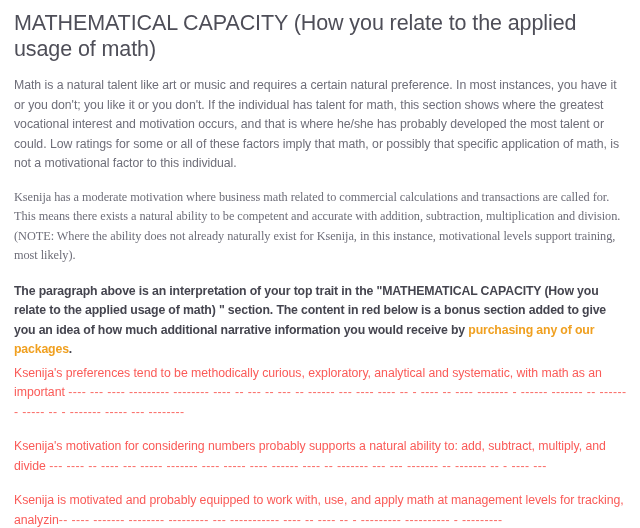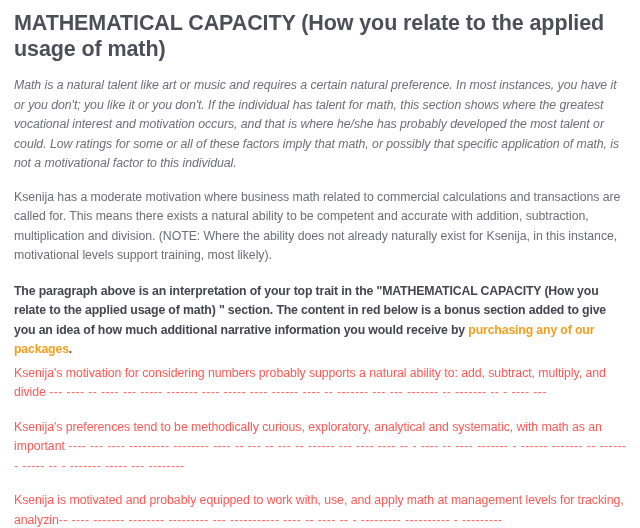--- a/index.html
+++ b/index.html
@@ -17,38 +17,38 @@
   .page {
     box-sizing: border-box;
     width: 640px;
     padding: 10px 12px 0 14px;
   }
   h1.section-title {
     margin: 0 0 14px 0;
     padding: 0;
     font-size: 21.5px;
     line-height: 26px;
-    font-weight: 700;
+    font-weight: 400;
     letter-spacing: -0.1px;
     color: #4e4e58;
   }
   p {
     margin: 0 0 13px 0;
     padding: 0;
     font-size: 12.3px;
     line-height: 19.5px;
     color: #6e6e79;
     letter-spacing: -0.05px;
   }
   p.intro {
-    font-style: italic;
     margin-bottom: 14px;
   }
   p.body-para {
     margin-bottom: 16px;
+    font-family: Liberation Serif, serif;
   }
   p.callout {
     font-weight: 700;
     color: #45454f;
     margin-bottom: 4px;
     letter-spacing: -0.15px;
   }
   .cta-link {
     color: #f0a020;
     font-weight: 700;
@@ -73,24 +73,24 @@
 
   <p class="intro">Math is a natural talent like art or music and requires a certain natural preference. In most instances, you have it or you don't; you like it or you don't. If the individual has talent for math, this section shows where the greatest vocational interest and motivation occurs, and that is where he/she has probably developed the most talent or could. Low ratings for some or all of these factors imply that math, or possibly that specific application of math, is not a motivational factor to this individual.</p>
 
   <p class="body-para">Ksenija has a moderate motivation where business math related to commercial calculations and transactions are called for. This means there exists a natural ability to be competent and accurate with addition, subtraction, multiplication and division. (NOTE: Where the ability does not already naturally exist for Ksenija, in this instance, motivational levels support training, most likely).</p>
 
   <p class="callout">
     <span>The paragraph above is an interpretation of your top trait in the "MATHEMATICAL CAPACITY (How you relate to the applied usage of math) " section. The content in red below is a bonus section added to give you an idea of how much additional narrative information you would receive by </span><a class="cta-link" href="#">purchasing any of our packages</a><span>.</span>
   </p>
 
   <p class="redacted">
-    <span>Ksenija's motivation for considering numbers probably supports a natural ability to: add, subtract, multiply, and divide </span><span class="redact-mask">--- ---- -- ---- --- ----- ------- ---- ----- ---- ------ ---- -- ------- --- --- ------- -- ------- -- - ---- ---</span>
+    <span>Ksenija's preferences tend to be methodically curious, exploratory, analytical and systematic, with math as an important </span><span class="redact-mask">---- --- ---- --------- -------- ---- -- --- -- --- -- ------ --- ---- ---- -- - ---- -- ---- ------- - ------ ------- -- ------- ----- -- - ------- ----- --- --------</span>
   </p>
 
   <p class="redacted">
-    <span>Ksenija's preferences tend to be methodically curious, exploratory, analytical and systematic, with math as an important </span><span class="redact-mask">---- --- ---- --------- -------- ---- -- --- -- --- -- ------ --- ---- ---- -- - ---- -- ---- ------- - ------ ------- -- ------- ----- -- - ------- ----- --- --------</span>
+    <span>Ksenija's motivation for considering numbers probably supports a natural ability to: add, subtract, multiply, and divide </span><span class="redact-mask">--- ---- -- ---- --- ----- ------- ---- ----- ---- ------ ---- -- ------- --- --- ------- -- ------- -- - ---- ---</span>
   </p>
 
   <p class="redacted">
     <span>Ksenija is motivated and probably equipped to work with, use, and apply math at management levels for tracking, analyzin</span><span class="redact-mask">-- ---- ------- -------- --------- --- ----------- ---- -- ---- -- - --------- ---------- - ---------</span>
   </p>
 
 </div>
 
 </body></html>

